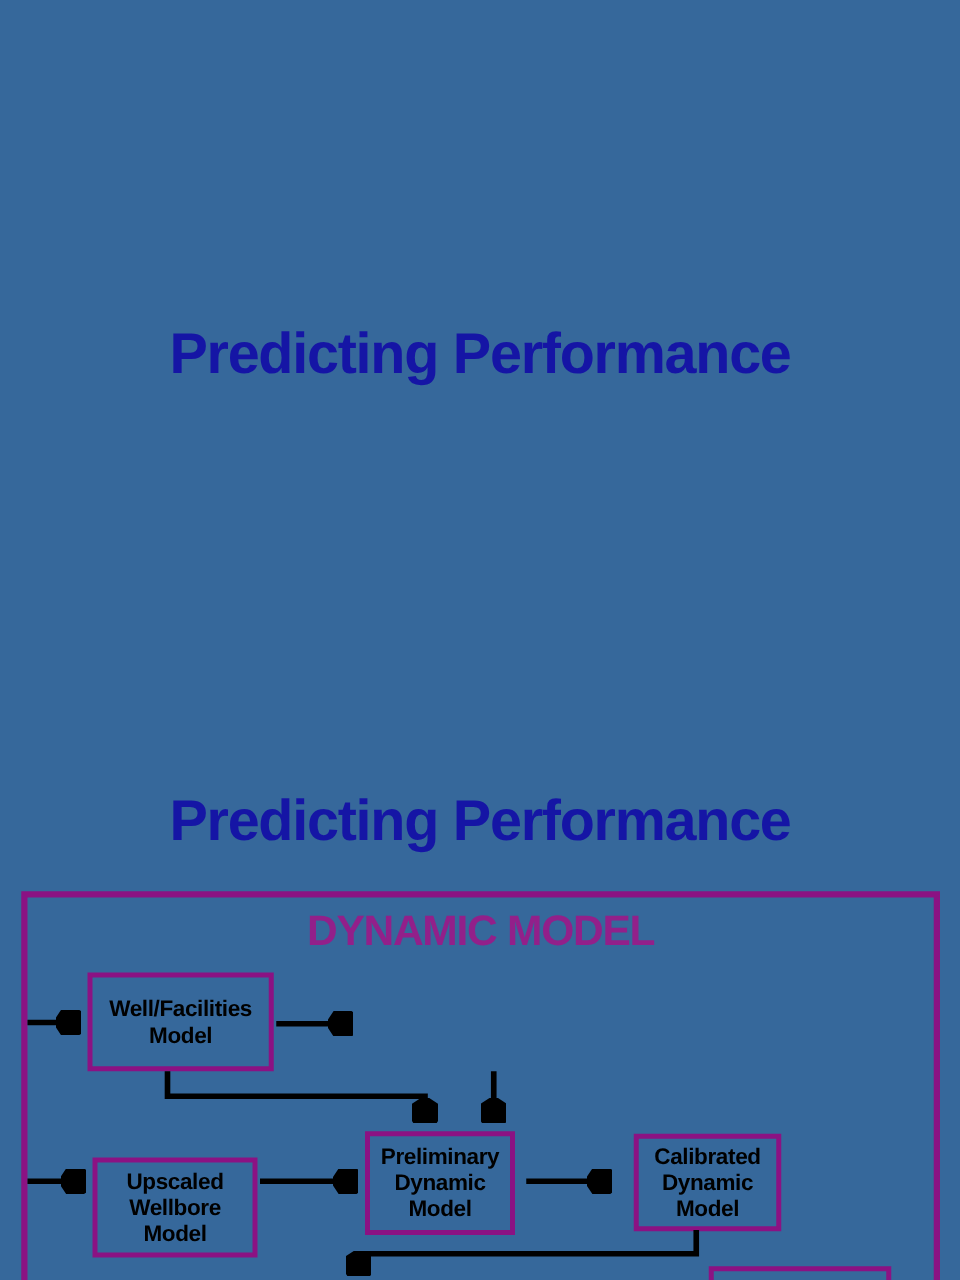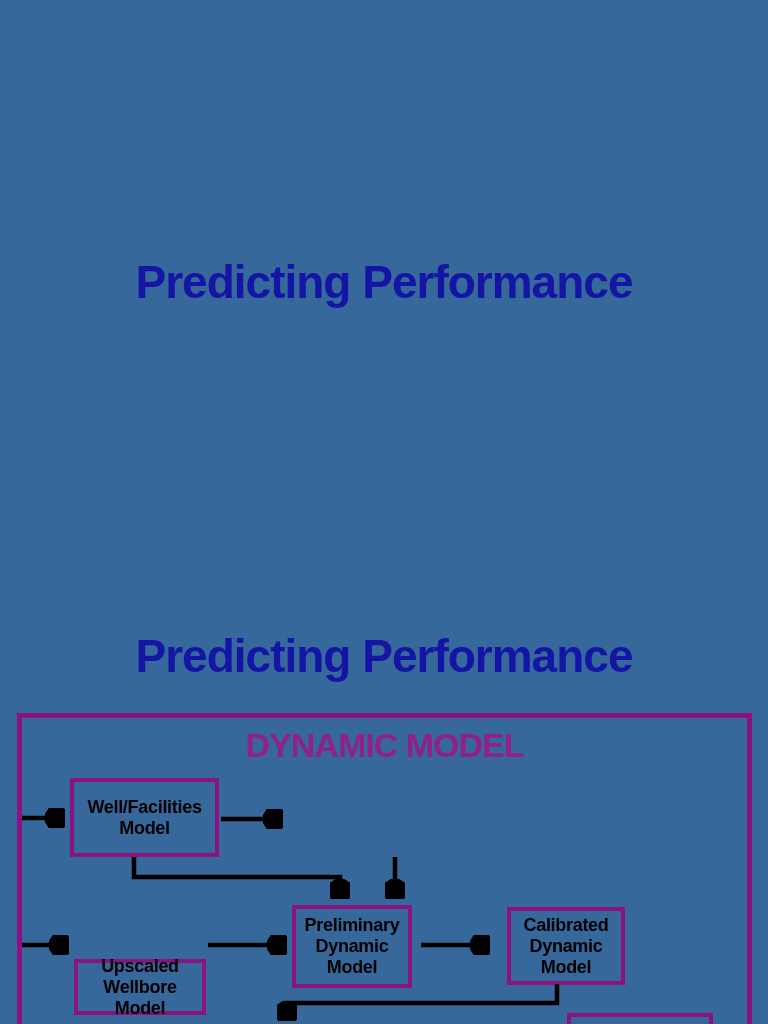--- a/index.html
+++ b/index.html
@@ -28,21 +28,21 @@
 
   .fc-box{
     position:absolute;border:4px solid var(--border);
     display:flex;flex-direction:column;justify-content:center;align-items:center;
     font-weight:bold;font-size:18px;line-height:21px;color:var(--ink);
     letter-spacing:-0.3px;text-align:center;
   }
   .fc-box .line{white-space:nowrap;}
   #box-wf {left:70px; top:778px; width:149px;height:79px;}
   #box-nw {left:288px;top:784px; width:216px;height:73px;}
-  #box-ur {left:74px; top:959px; width:132px;height:56px;}
+  #box-ur {left:74px; top:926px; width:132px;height:80px;}
   #box-pd {left:292px;top:905px; width:120px;height:83px;}
   #box-cd {left:495px;top:907px; width:118px;height:78px;margin-left:12px;}
   #box-cut{left:567px;top:1013px;width:146px;height:60px;}
 
   svg.arrows{position:absolute;left:0;top:0;width:768px;height:1024px;pointer-events:none;}
   svg.arrows path{fill:none;stroke:var(--ink);stroke-width:4.5;stroke-linejoin:miter;}
 </style>
 </head>
 <body>
 

